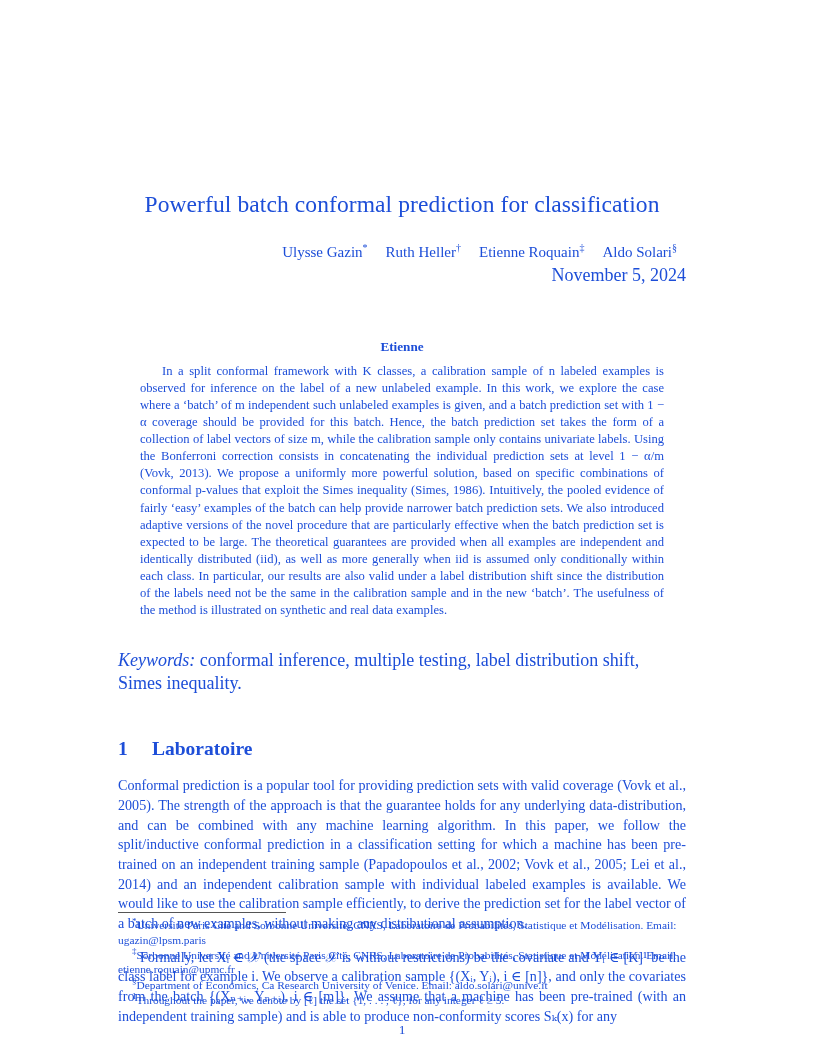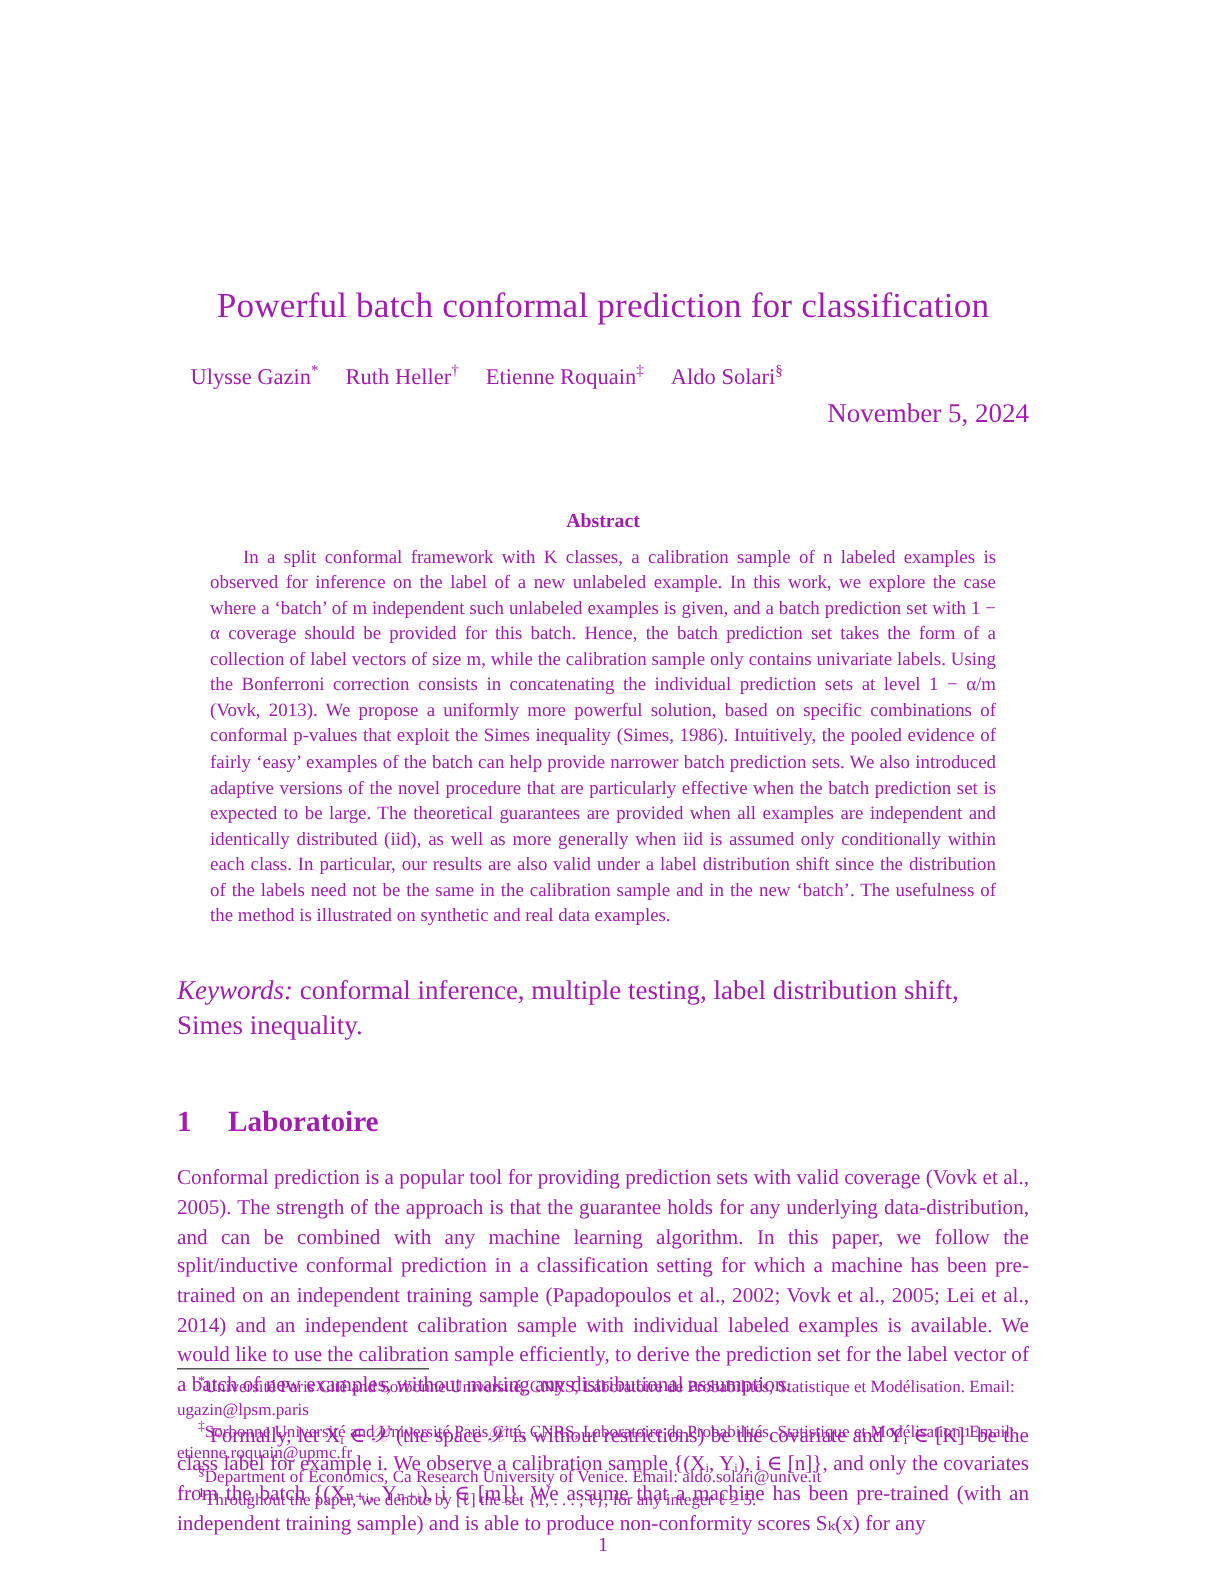--- a/index.html
+++ b/index.html
@@ -6,21 +6,21 @@
     margin: 0;
     padding: 0;
     background: #ffffff;
   }
   .page {
     position: relative;
     width: 816px;
     height: 1056px;
     background: #ffffff;
     font-family: "Liberation Serif", "DejaVu Serif", serif;
-    color: #a21caf;
+    color: #1d4ed8;
     overflow: hidden;
   }
 
   
   .arxiv-stamp {
     position: absolute;
     left: 0px;
     top: 0px;
     width: 1056px;
     height: 62px;
@@ -50,21 +50,21 @@
     margin-top: 191px;
     text-align: center;
     font-size: 23.5px;
     font-weight: normal;
     line-height: 1.15;
     letter-spacing: 0.1px;
   }
 
   .authors {
     margin-top: 25px;
-    text-align: left;
+    text-align: right;
     font-size: 15px;
     line-height: 1.2;
   }
   .authors .author {
     white-space: nowrap;
     margin: 0 9px;
   }
   .authors sup {
     font-size: 10px;
     vertical-align: super;
@@ -178,21 +178,21 @@
 
     <h1 class="title">Powerful batch conformal prediction for classification</h1>
 
     <div class="authors">
       <span class="author"><span>Ulysse Gazin</span><sup>*</sup></span><span class="author"><span>Ruth Heller</span><sup>†</sup></span><span class="author"><span>Etienne Roquain</span><sup>‡</sup></span><span class="author"><span>Aldo Solari</span><sup>§</sup></span>
     </div>
 
     <div class="date">November 5, 2024</div>
 
     <div class="abstract-block">
-      <div class="abstract-heading">Abstract</div>
+      <div class="abstract-heading">Etienne</div>
       <div class="abstract-body">In a split conformal framework with K classes, a calibration sample of n labeled examples is observed for inference on the label of a new unlabeled example. In this work, we explore the case where a ‘batch’ of m independent such unlabeled examples is given, and a batch prediction set with 1 − α coverage should be provided for this batch. Hence, the batch prediction set takes the form of a collection of label vectors of size m, while the calibration sample only contains univariate labels. Using the Bonferroni correction consists in concatenating the individual prediction sets at level 1 − α/m (Vovk, 2013). We propose a uniformly more powerful solution, based on specific combinations of conformal p-values that exploit the Simes inequality (Simes, 1986). Intuitively, the pooled evidence of fairly ‘easy’ examples of the batch can help provide narrower batch prediction sets. We also introduced adaptive versions of the novel procedure that are particularly effective when the batch prediction set is expected to be large. The theoretical guarantees are provided when all examples are independent and identically distributed (iid), as well as more generally when iid is assumed only conditionally within each class. In particular, our results are also valid under a label distribution shift since the distribution of the labels need not be the same in the calibration sample and in the new ‘batch’. The usefulness of the method is illustrated on synthetic and real data examples.</div>
     </div>
 
     <div class="keywords"><span class="kw-label">Keywords:</span><span> conformal inference, multiple testing, label distribution shift, Simes inequality.</span></div>
 
     <h2 class="section-heading"><span class="secnum">1</span><span>Laboratoire</span></h2>
 
     <p class="body-par">Conformal prediction is a popular tool for providing prediction sets with valid coverage (Vovk et al., 2005). The strength of the approach is that the guarantee holds for any underlying data-distribution, and can be combined with any machine learning algorithm. In this paper, we follow the split/inductive conformal prediction in a classification setting for which a machine has been pre-trained on an independent training sample (Papadopoulos et al., 2002; Vovk et al., 2005; Lei et al., 2014) and an independent calibration sample with individual labeled examples is available. We would like to use the calibration sample efficiently, to derive the prediction set for the label vector of a batch of new examples, without making any distributional assumption.</p>
 
     <p class="body-par indented">Formally, let Xᵢ ∈ 𝒳 (the space 𝒳 is without restrictions) be the covariate and Yᵢ ∈ [K]¹ be the class label for example i. We observe a calibration sample {(Xᵢ, Yᵢ), i ∈ [n]}, and only the covariates from the batch {(Xₙ₊ᵢ, Yₙ₊ᵢ), i ∈ [m]}. We assume that a machine has been pre-trained (with an independent training sample) and is able to produce non-conformity scores Sₖ(x) for any</p>

